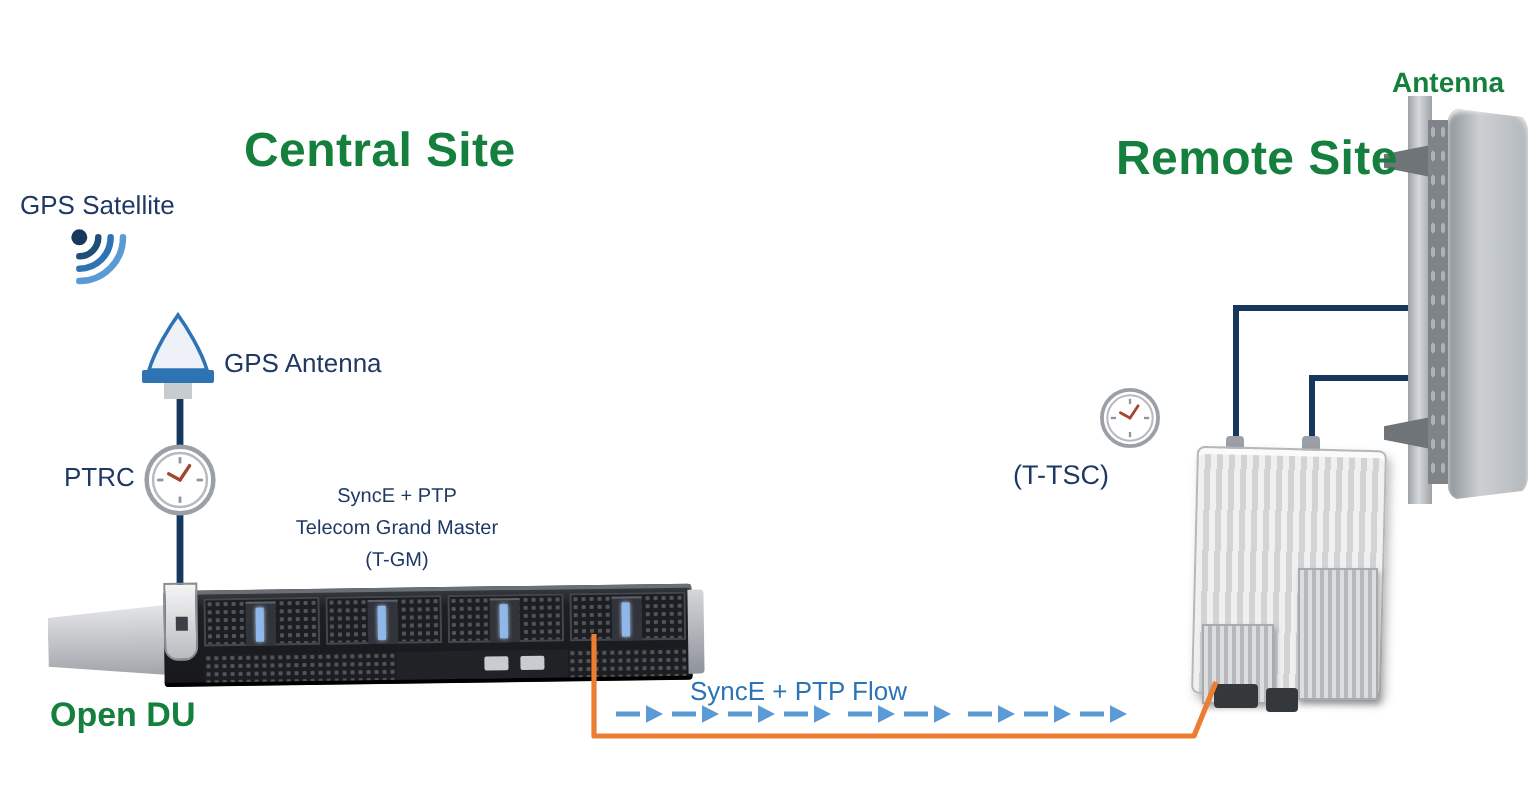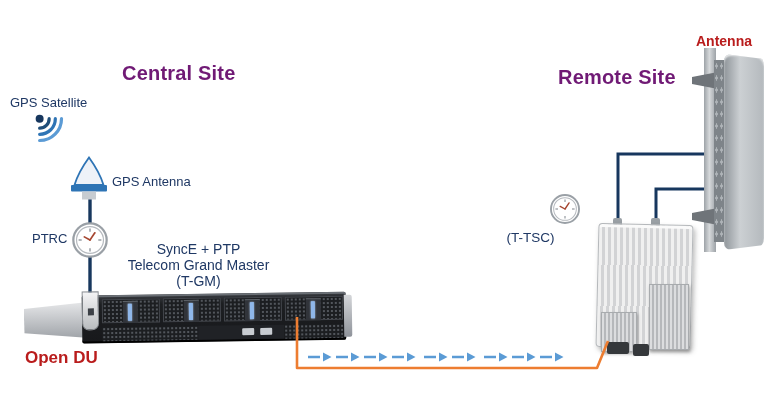--- a/index.html
+++ b/index.html
@@ -1,23 +1,23 @@
 <!DOCTYPE html>
 <html><head>
 <meta charset="utf-8">
 <style>
   html,body{margin:0;padding:0;background:#fff;}
   .canvas{position:relative;width:768px;height:400px;background:#ffffff;overflow:hidden;
           font-family:"Liberation Sans",sans-serif;}
   .abs{position:absolute;}
   .t{position:absolute;white-space:nowrap;}
-  .site-title{font-size:20px;font-weight:bold;color:#701a75;letter-spacing:.2px;}
+  .site-title{font-size:24px;font-weight:bold;color:#15803d;letter-spacing:.2px;}
   .navy{color:#1F3864;}
   .lbl{font-size:13px;color:#1F3864;}
-  .red{color:#b91c1c;font-weight:bold;}
+  .red{color:#15803d;font-weight:bold;}
   .big-red{font-size:17px;}
   .center-block{text-align:center;}
 
   
   .server{left:24px;top:288px;width:328px;height:58px;transform:rotate(-0.8deg);}
   .server-wing{position:absolute;left:0;top:12px;width:62px;height:37px;
     background:linear-gradient(#e6e7e9,#9fa3a8);
     clip-path:polygon(0 18%,100% 2%,100% 98%,0 84%);}
   .server-body{position:absolute;left:58px;top:6px;width:264px;height:48px;
     background:linear-gradient(#3a3d42,#1d1f22 20%,#17181b);border-radius:2px;
@@ -197,26 +197,27 @@
 
   <div class="t site-title" style="left:122px;top:62px">Central Site</div>
   <div class="t site-title" style="left:558px;top:66px">Remote Site</div>
 
   <div class="t red" style="left:696px;top:33px;font-size:14px">Antenna</div>
 
   <div class="t lbl" style="left:10px;top:95px">GPS Satellite</div>
   <div class="t lbl" style="left:112px;top:174px">GPS Antenna</div>
   <div class="t lbl" style="left:32px;top:231px">PTRC</div>
 
-  <div class="t navy center-block" style="left:106px;top:241px;width:185px;font-size:14px;line-height:16px;white-space:normal">
+  <div class="t navy center-block" style="left:106px;top:241px;width:185px;font-size:10px;line-height:16px;white-space:normal">
     <span style="display:block">SyncE + PTP</span>
     <span style="display:block">Telecom Grand Master</span>
     <span style="display:block">(T-GM)</span>
   </div>
 
   <div class="t navy center-block" style="left:448px;top:230px;width:165px;font-size:13.5px;line-height:16px;white-space:normal">
     <span style="display:block">(T-TSC)</span>
   </div>
 
   <div class="t red big-red" style="left:25px;top:348px">Open DU</div>
 
+  <div class="t" style="left:345px;top:338px;font-size:13px;color:#2E74B5">SyncE + PTP Flow</div>
 
 </div>
 
 </body></html>

